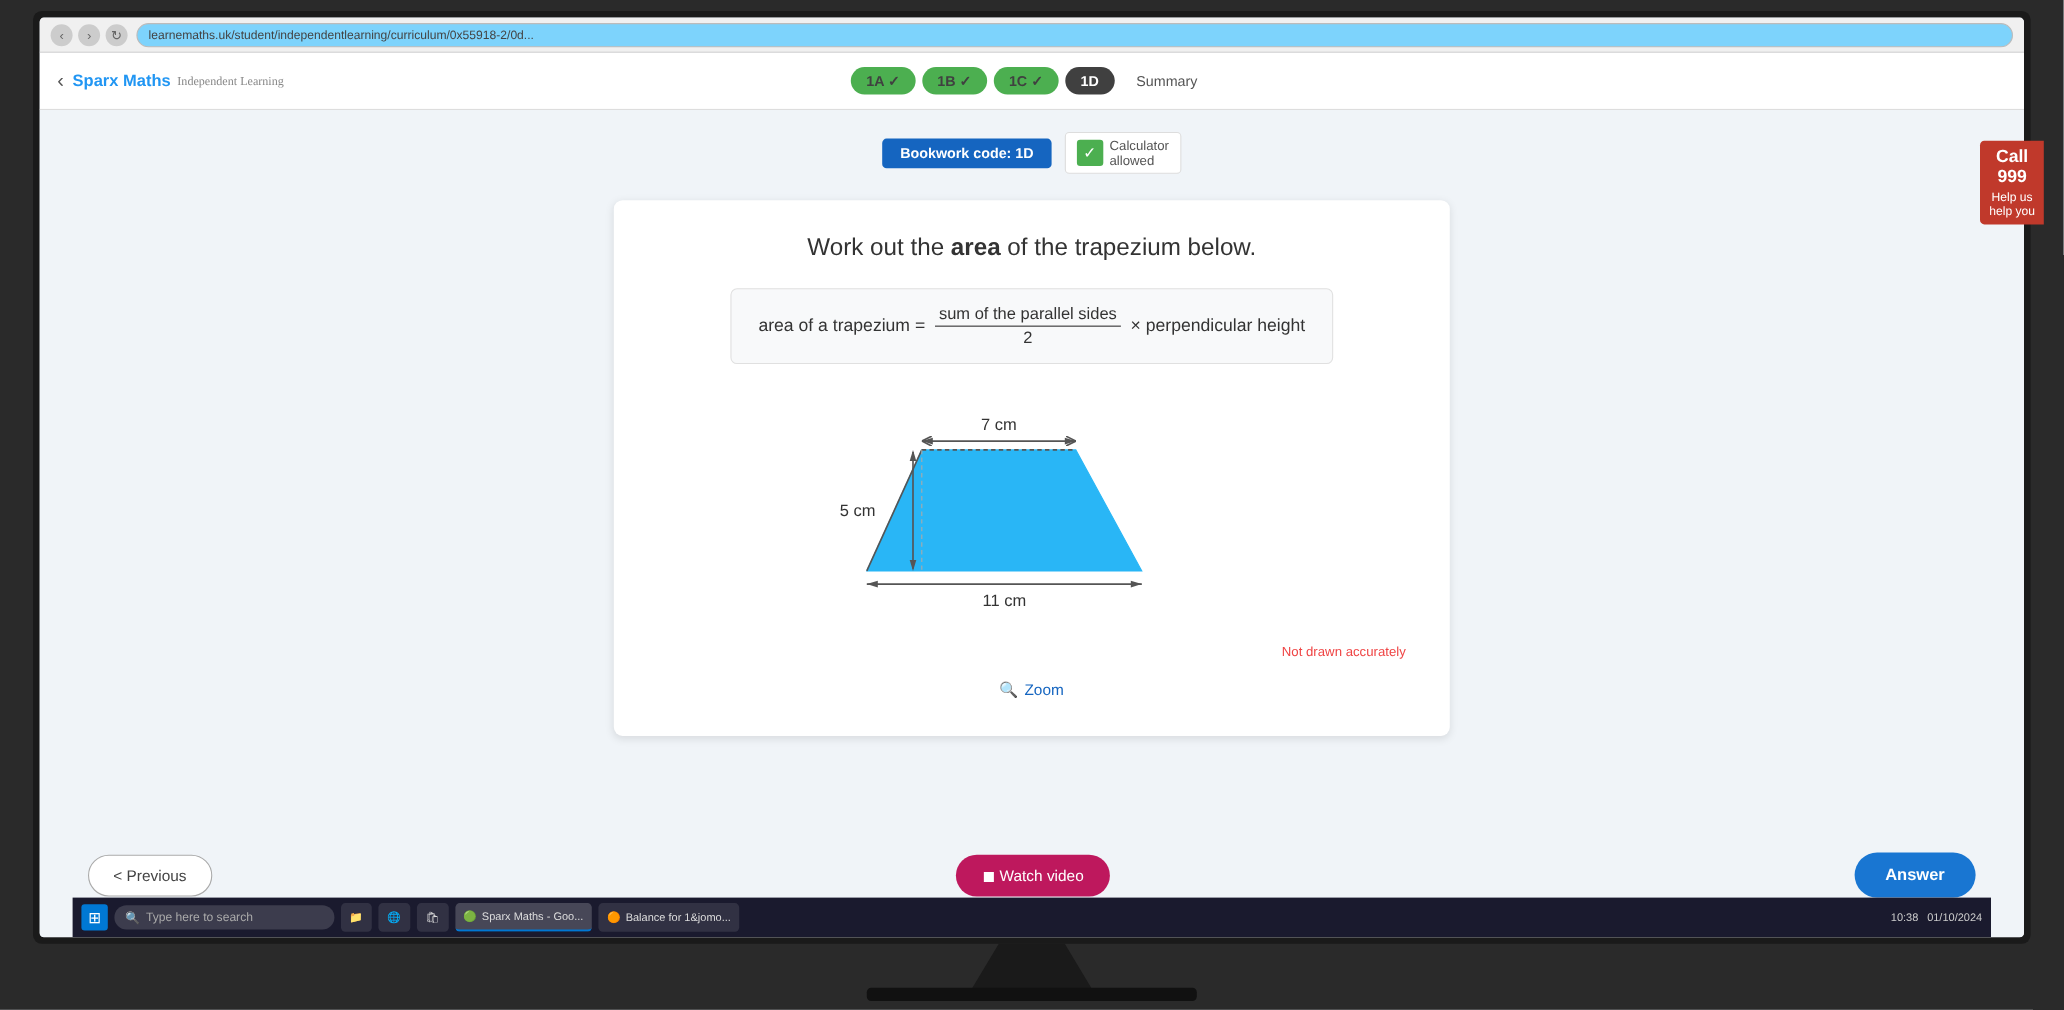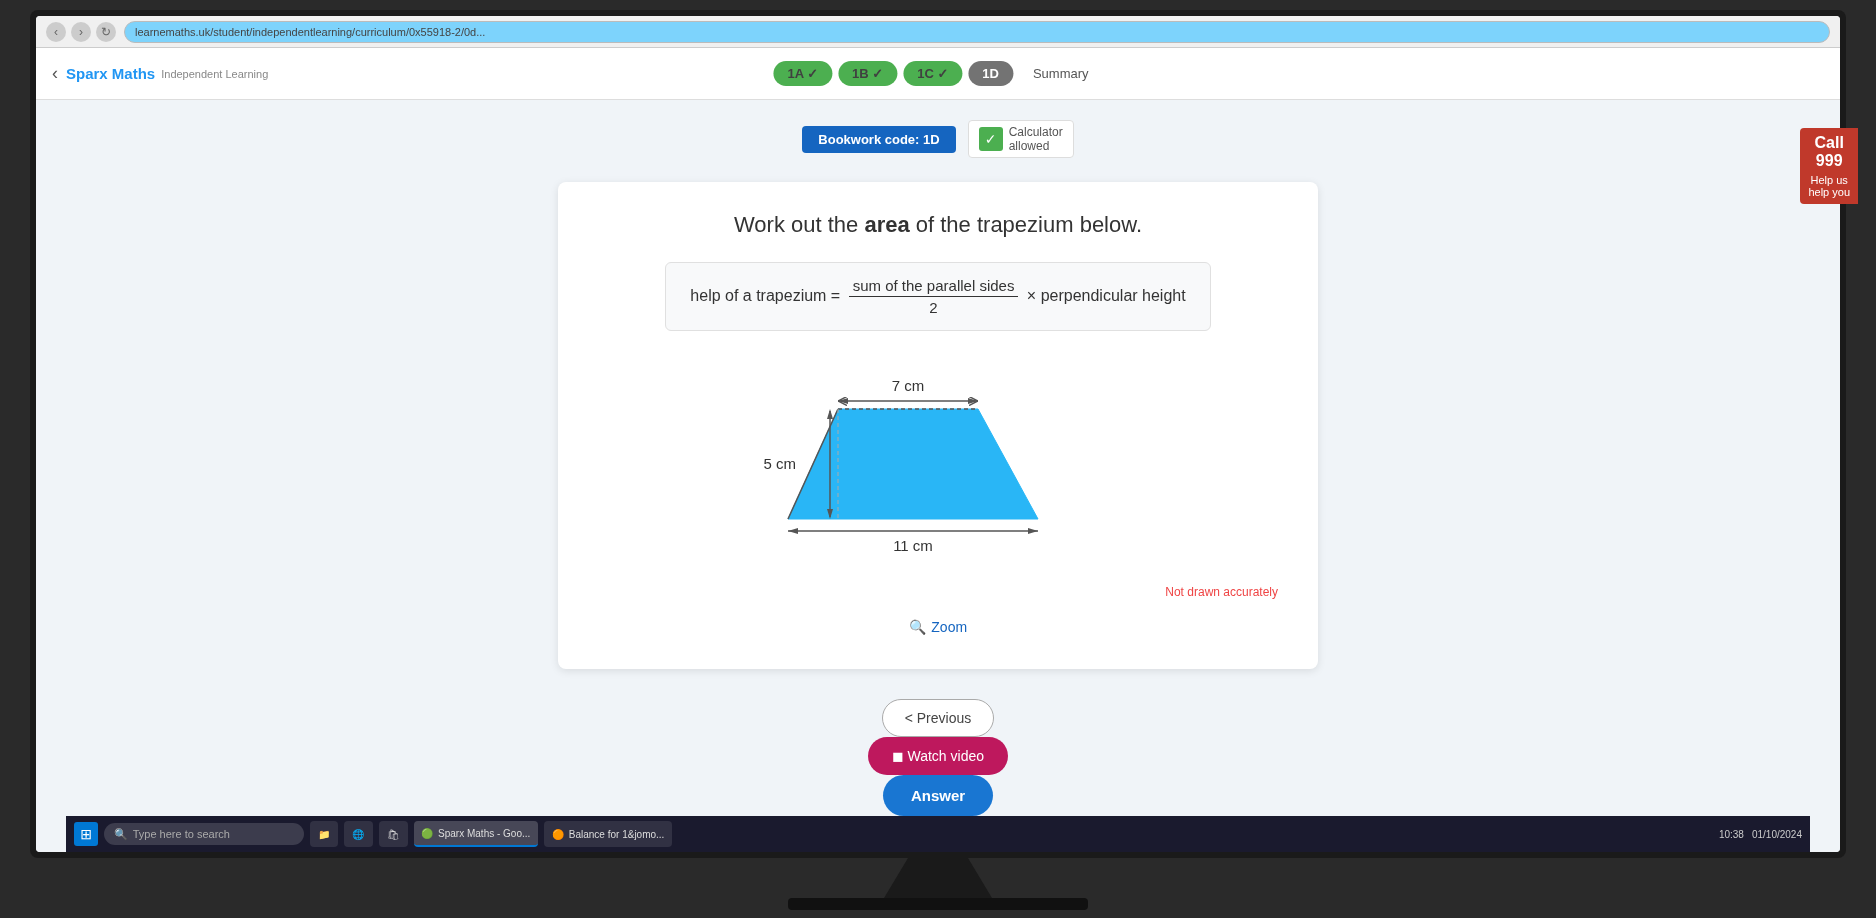--- a/index.html
+++ b/index.html
@@ -101,20 +101,21 @@
     .app-title {
       font-size: 15px;
       font-weight: bold;
       color: #2196F3;
     }
 
     .app-subtitle {
       font-size: 11px;
       color: #888;
       margin-left: 6px;
+      font-family: Liberation Serif, serif;
     }
 
     .tabs-center {
       position: absolute;
       left: 50%;
       transform: translateX(-50%);
       display: flex;
       align-items: center;
       gap: 6px;
     }
@@ -127,21 +128,21 @@
       font-size: 13px;
       font-weight: 600;
     }
 
     .tab-complete {
       background: #4CAF50;
       color: #404040;
     }
 
     .tab-active {
-      background: #737373;
+      background: #404040;
       color: white;
     }
 
     .tab-summary {
       background: transparent;
       color: #555;
       font-weight: normal;
     }
 
     
@@ -285,21 +286,20 @@
 
     
     .bottom-bar {
       width: 100%;
       display: flex;
       justify-content: space-between;
       align-items: center;
       padding: 16px 24px;
       margin-top: auto;
       background: #f0f4f8;
-      flex-direction: column;
     }
 
     .prev-btn {
       background: white;
       border: 1.5px solid #aaa;
       border-radius: 20px;
       padding: 10px 22px;
       font-size: 14px;
       color: #444;
       cursor: pointer;
@@ -438,21 +438,21 @@
         </div>
       </div>
 
       <div class="question-card">
 
         <div class="question-text">
           <span>Work out the </span><strong>area</strong><span> of the trapezium below.</span>
         </div>
 
         <div class="formula-box">
-          <span>help of a trapezium = </span>
+          <span>area of a trapezium = </span>
           <span class="formula-fraction">
             <span class="fraction-numerator">sum of the parallel sides</span>
             <span class="fraction-denominator">2</span>
           </span>
           <span> × perpendicular height</span>
         </div>
 
         <div class="diagram-area">
           <svg class="diagram-svg" viewBox="0 0 400 200">
 

